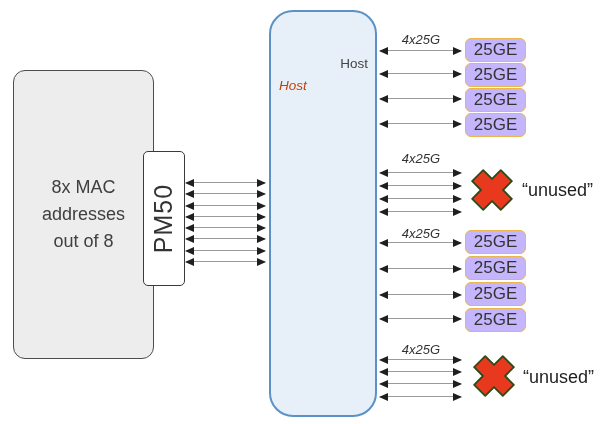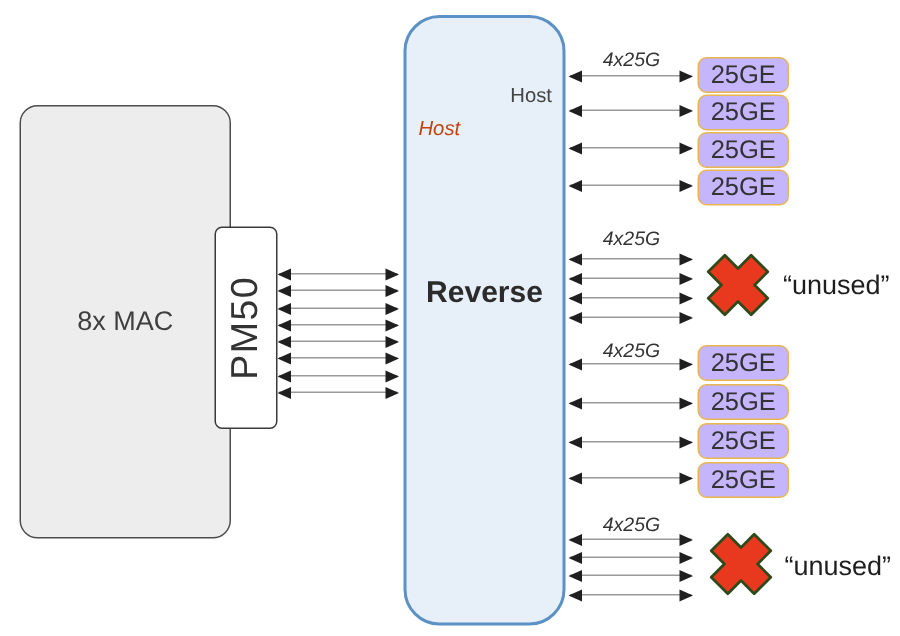--- a/index.html
+++ b/index.html
@@ -56,40 +56,41 @@
   
   .unused-label{position:absolute;font-size:18px;color:#1e1e1e;white-space:nowrap;}
 </style>
 </head>
 <body>
 
 <div class="canvas">
 
   <div class="mac-box">
     <div class="line">8x MAC</div>
+    <div class="line">addresses</div>
+    <div class="line">out of 8</div>
   </div>
 
   <div class="pm50-box">
     <span class="vtext">PM50</span>
   </div>
 
   <div class="arrow host-arrow" style="top:182px;"></div>
   <div class="arrow host-arrow" style="top:193px;"></div>
   <div class="arrow host-arrow" style="top:205px;"></div>
   <div class="arrow host-arrow" style="top:216px;"></div>
   <div class="arrow host-arrow" style="top:227px;"></div>
   <div class="arrow host-arrow" style="top:238px;"></div>
   <div class="arrow host-arrow" style="top:250px;"></div>
   <div class="arrow host-arrow" style="top:261px;"></div>
 
   <div class="gearbox">
     <span class="host-label">Host</span>
     <span class="line-label">Host</span>
     <div class="title">
-      <div>Reverse</div>
     </div>
   </div>
 
   <div class="rate-label" style="left:386px;top:32px;">4x25G</div>
   <div class="arrow line-arrow" style="top:50px;"></div>
   <div class="arrow line-arrow" style="top:73px;"></div>
   <div class="arrow line-arrow" style="top:98px;"></div>
   <div class="arrow line-arrow" style="top:123px;"></div>
   <div class="port-box" style="top:38px;">25GE</div>
   <div class="port-box" style="top:63px;">25GE</div>

